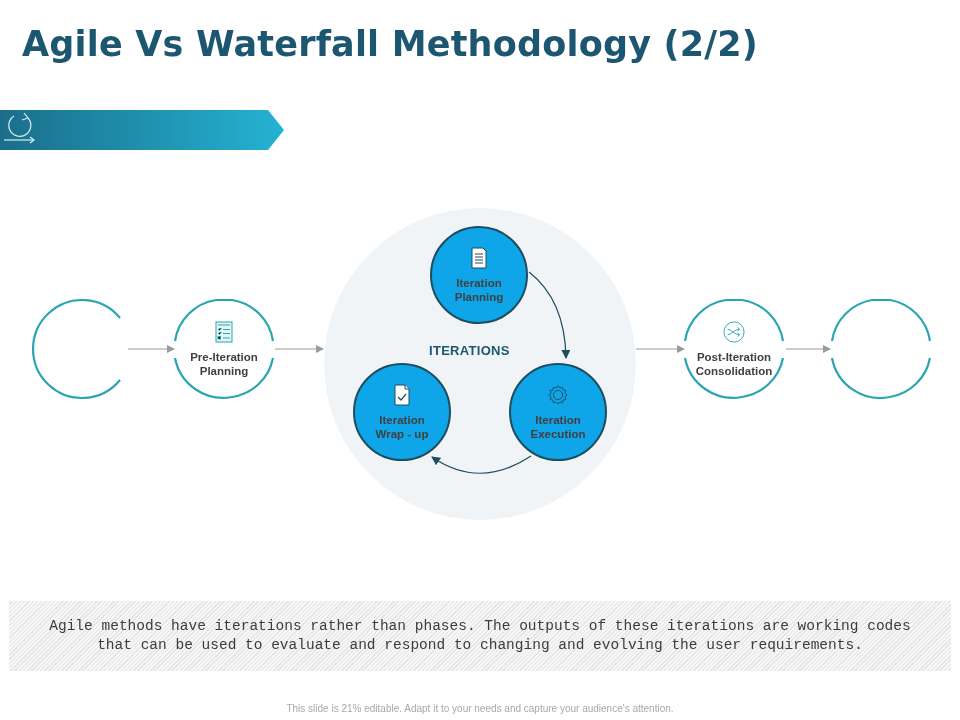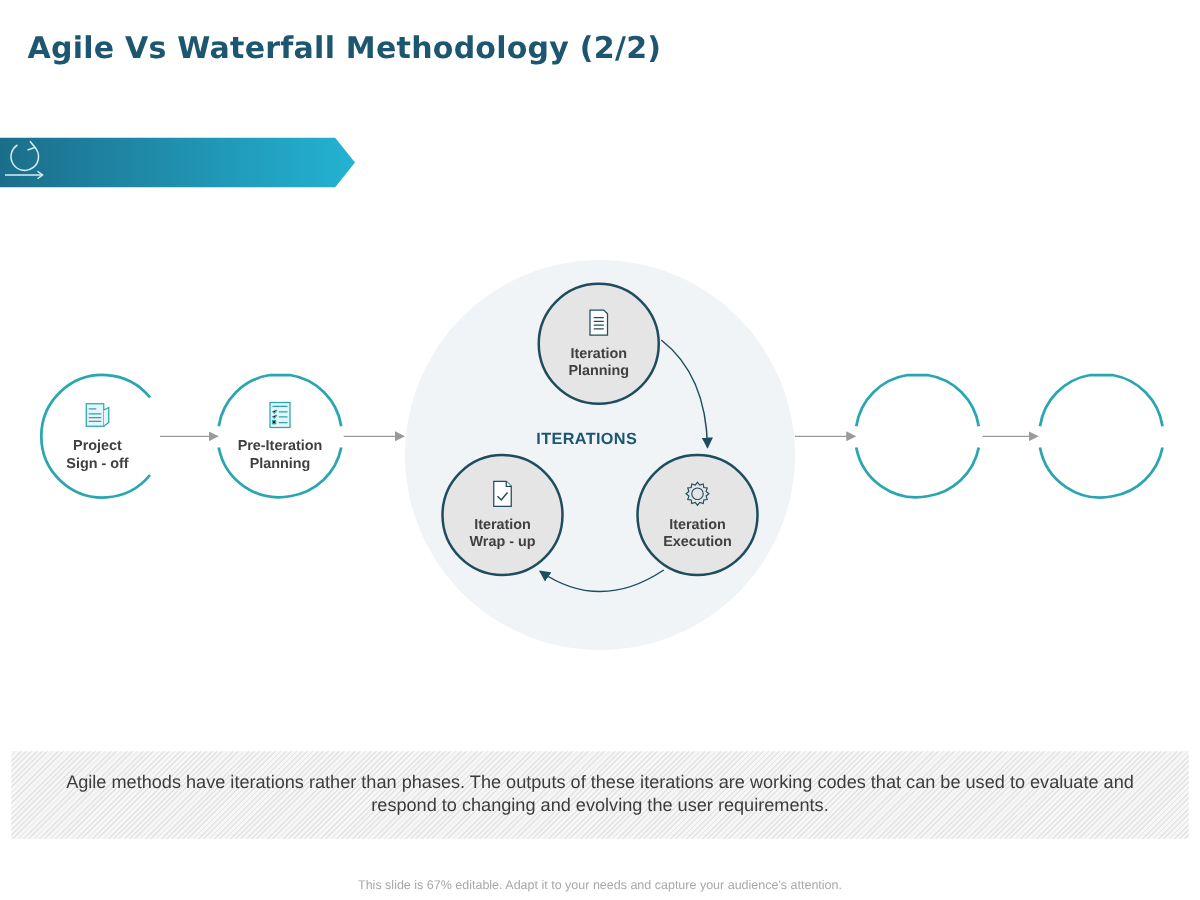--- a/index.html
+++ b/index.html
@@ -1,31 +1,31 @@
 <!DOCTYPE html>
 <html><head>
 <meta charset="utf-8">
 <style>
   html,body{margin:0;padding:0;}
   body{width:960px;height:720px;position:relative;background:#ffffff;overflow:hidden;font-family:"Liberation Sans",sans-serif;}
-  .title{position:absolute;left:22px;top:24px;font-family:"DejaVu Sans",sans-serif;font-weight:bold;font-size:24px;color:#1d5670;letter-spacing:0.2px;margin:0;white-space:nowrap;}
+  .title{position:absolute;left:22px;top:24px;font-family:"DejaVu Sans",sans-serif;font-weight:bold;font-size:35px;color:#1d5670;letter-spacing:0.2px;margin:0;white-space:nowrap;}
   .banner{position:absolute;left:0;top:110px;width:284px;height:40px;}
   .banner svg{position:absolute;left:0;top:0;}
   .banner-icon{position:absolute;left:26px;top:3px;width:42px;height:34px;}
   .banner-label{position:absolute;left:83px;top:11px;font-family:"DejaVu Sans",sans-serif;font-weight:bold;font-size:15px;color:#ffffff;text-shadow:1px 1px 1px rgba(0,0,0,0.35);white-space:nowrap;}
   .diagram{position:absolute;left:0;top:0;width:960px;height:720px;}
   .node{position:absolute;box-sizing:border-box;border-radius:50%;display:flex;flex-direction:column;align-items:center;justify-content:center;text-align:center;}
   .node .lbl{font-weight:bold;font-size:11.5px;line-height:14px;color:#404040;white-space:pre-line;}
   .node .ico{width:22px;height:24px;margin-bottom:6px;}
   .outer{width:98px;height:98px;background:transparent;}
-  .inner{width:98px;height:98px;border:2.5px solid #1e4d5f;background:#e5e5e5;}
+  .inner{width:98px;height:98px;border:2.5px solid #1e4d5f;background:#0ea5e9;}
   .iter-label{position:absolute;left:429px;top:343px;font-weight:bold;font-size:13px;color:#1d5670;letter-spacing:0.3px;}
   .desc{position:absolute;left:9px;top:601px;width:942px;height:70px;box-sizing:border-box;
         background:repeating-linear-gradient(135deg,#f6f6f6 0px,#f6f6f6 2px,#e4e4e4 2px,#e4e4e4 3px);
-        display:flex;align-items:center;justify-content:center;text-align:center;padding:0 40px;}
+        display:flex;align-items:center;justify-content:center;text-align:center;padding:0 40px;font-family:Liberation Mono, monospace;}
   .desc p{margin:0;font-size:14.5px;line-height:19px;color:#3c3c3c;}
   .footer{position:absolute;left:0;width:960px;top:703px;text-align:center;font-size:10px;color:#a8a8a8;}
 </style>
 </head>
 <body>
 
 <h1 class="title">Agile Vs Waterfall Methodology (2/2)</h1>
 
 <div class="banner">
   <svg width="284" height="40" viewBox="0 0 284 40">
@@ -73,36 +73,20 @@
       <line x1="636" y1="349" x2="684" y2="349" marker-end="url(#ag)"></line>
       <line x1="786" y1="349" x2="830" y2="349" marker-end="url(#ag)"></line>
     </g>
 
     <g stroke="#1e4d5f" stroke-width="1.2" fill="none">
       <path d="M 529 272 Q 565 300 566 358" marker-end="url(#ad)"></path>
       <path d="M 531 456 Q 480 490 432 457" marker-end="url(#ad)"></path>
     </g>
   </svg>
 
-  <div class="node outer" style="left:29px;top:300px;">
-    <svg class="ico" viewBox="0 0 22 24">
-      <g fill="#e6f5f7" stroke="#2aa5b2" stroke-width="1">
-          <rect x="2" y="3" width="14" height="18"></rect>
-          <path d="M16 8 L20 6 L20 18 L16 21"></path>
-        </g>
-      <g stroke="#2aa5b2" stroke-width="1">
-          <line x1="4" y1="7" x2="10" y2="7"></line>
-          <line x1="4" y1="11" x2="14" y2="11"></line>
-          <line x1="4" y1="14" x2="14" y2="14"></line>
-          <line x1="4" y1="17" x2="14" y2="17"></line>
-        </g>
-    </svg>
-    <span class="lbl">Project
-Sign  -  off</span>
-  </div>
 
   <div class="node outer" style="left:175px;top:300px;text-align:center;">
     <svg class="ico" viewBox="0 0 22 24">
       <g fill="#e6f5f7" stroke="#2aa5b2" stroke-width="1">
           <rect x="3" y="2" width="16" height="20"></rect>
         </g>
       <g stroke="#2aa5b2" stroke-width="1">
           <line x1="5" y1="5" x2="17" y2="5"></line>
           <path d="M5 9 l1.5 1.5 l2 -2.5"></path>
           <line x1="10" y1="9.5" x2="17" y2="9.5"></line>
@@ -150,20 +134,33 @@
       <g fill="#ffffff" stroke="#1e4d5f" stroke-width="1">
           <path d="M4 2 L14 2 L18 6 L18 22 L4 22 Z"></path>
           <path d="M14 2 L14 6 L18 6"></path>
         </g>
       <path d="M7 14 L10 17 L15 11" fill="none" stroke="#1e4d5f" stroke-width="1.2"></path>
     </svg>
     <span class="lbl">Iteration
 Wrap - up</span>
   </div>
 
+  <div class="node outer" style="left:685px;top:300px;">
+    <svg class="ico" viewBox="0 0 24 24">
+      <g fill="none" stroke="#2aa5b2" stroke-width="1">
+        <circle cx="12" cy="12" r="11"></circle>
+        <path d="M5 9 C10 9 12 15 18 15"></path>
+          <path d="M5 15 C10 15 12 9 18 9"></path>
+        <path d="M16 7 L18 9 L16 11"></path>
+          <path d="M16 13 L18 15 L16 17"></path>
+      </g>
+    </svg>
+    <span class="lbl">Post-Iteration
+Consolidation</span>
+  </div>
 
 </div>
 
 <div class="desc">
   <p>Agile methods have iterations rather than phases. The outputs of these iterations are working codes that can be used to evaluate and respond to changing and evolving the user requirements.</p>
 </div>
 
-<div class="footer">This slide is 67% editable. Adapt it to your needs and capture your audience's attention.</div>
+<div class="footer">This slide is 21% editable. Adapt it to your needs and capture your audience's attention.</div>
 
 </body></html>

